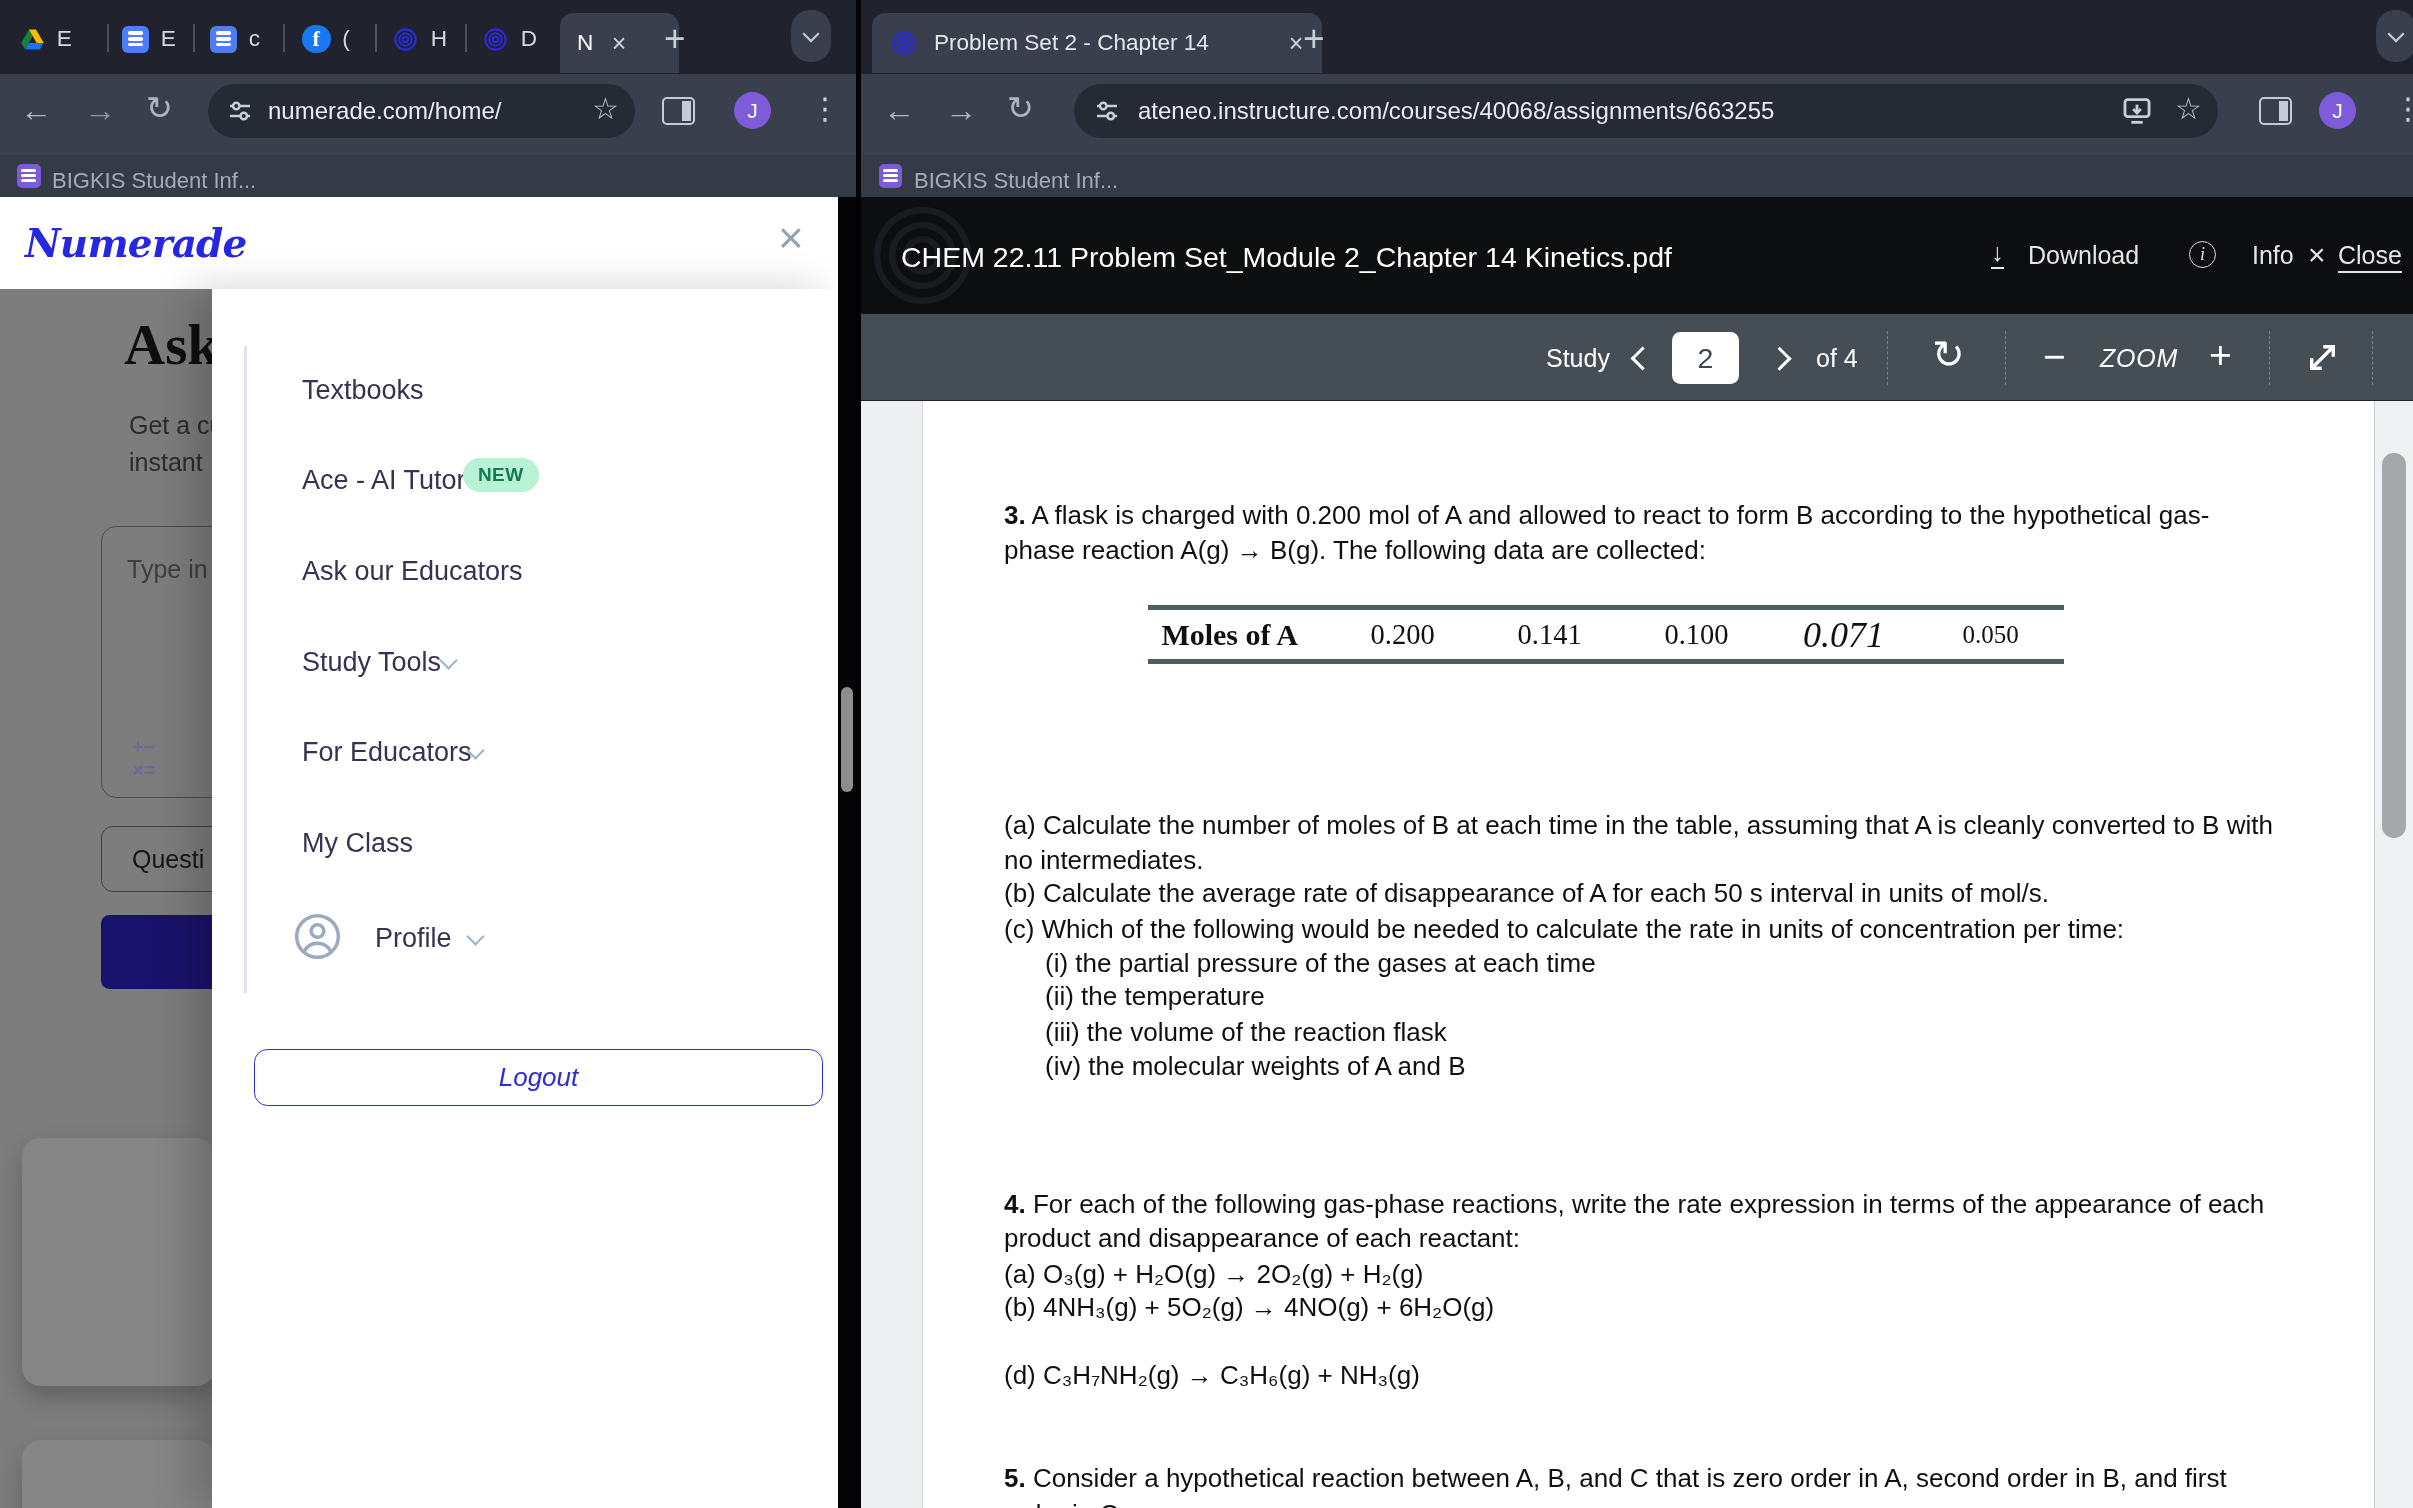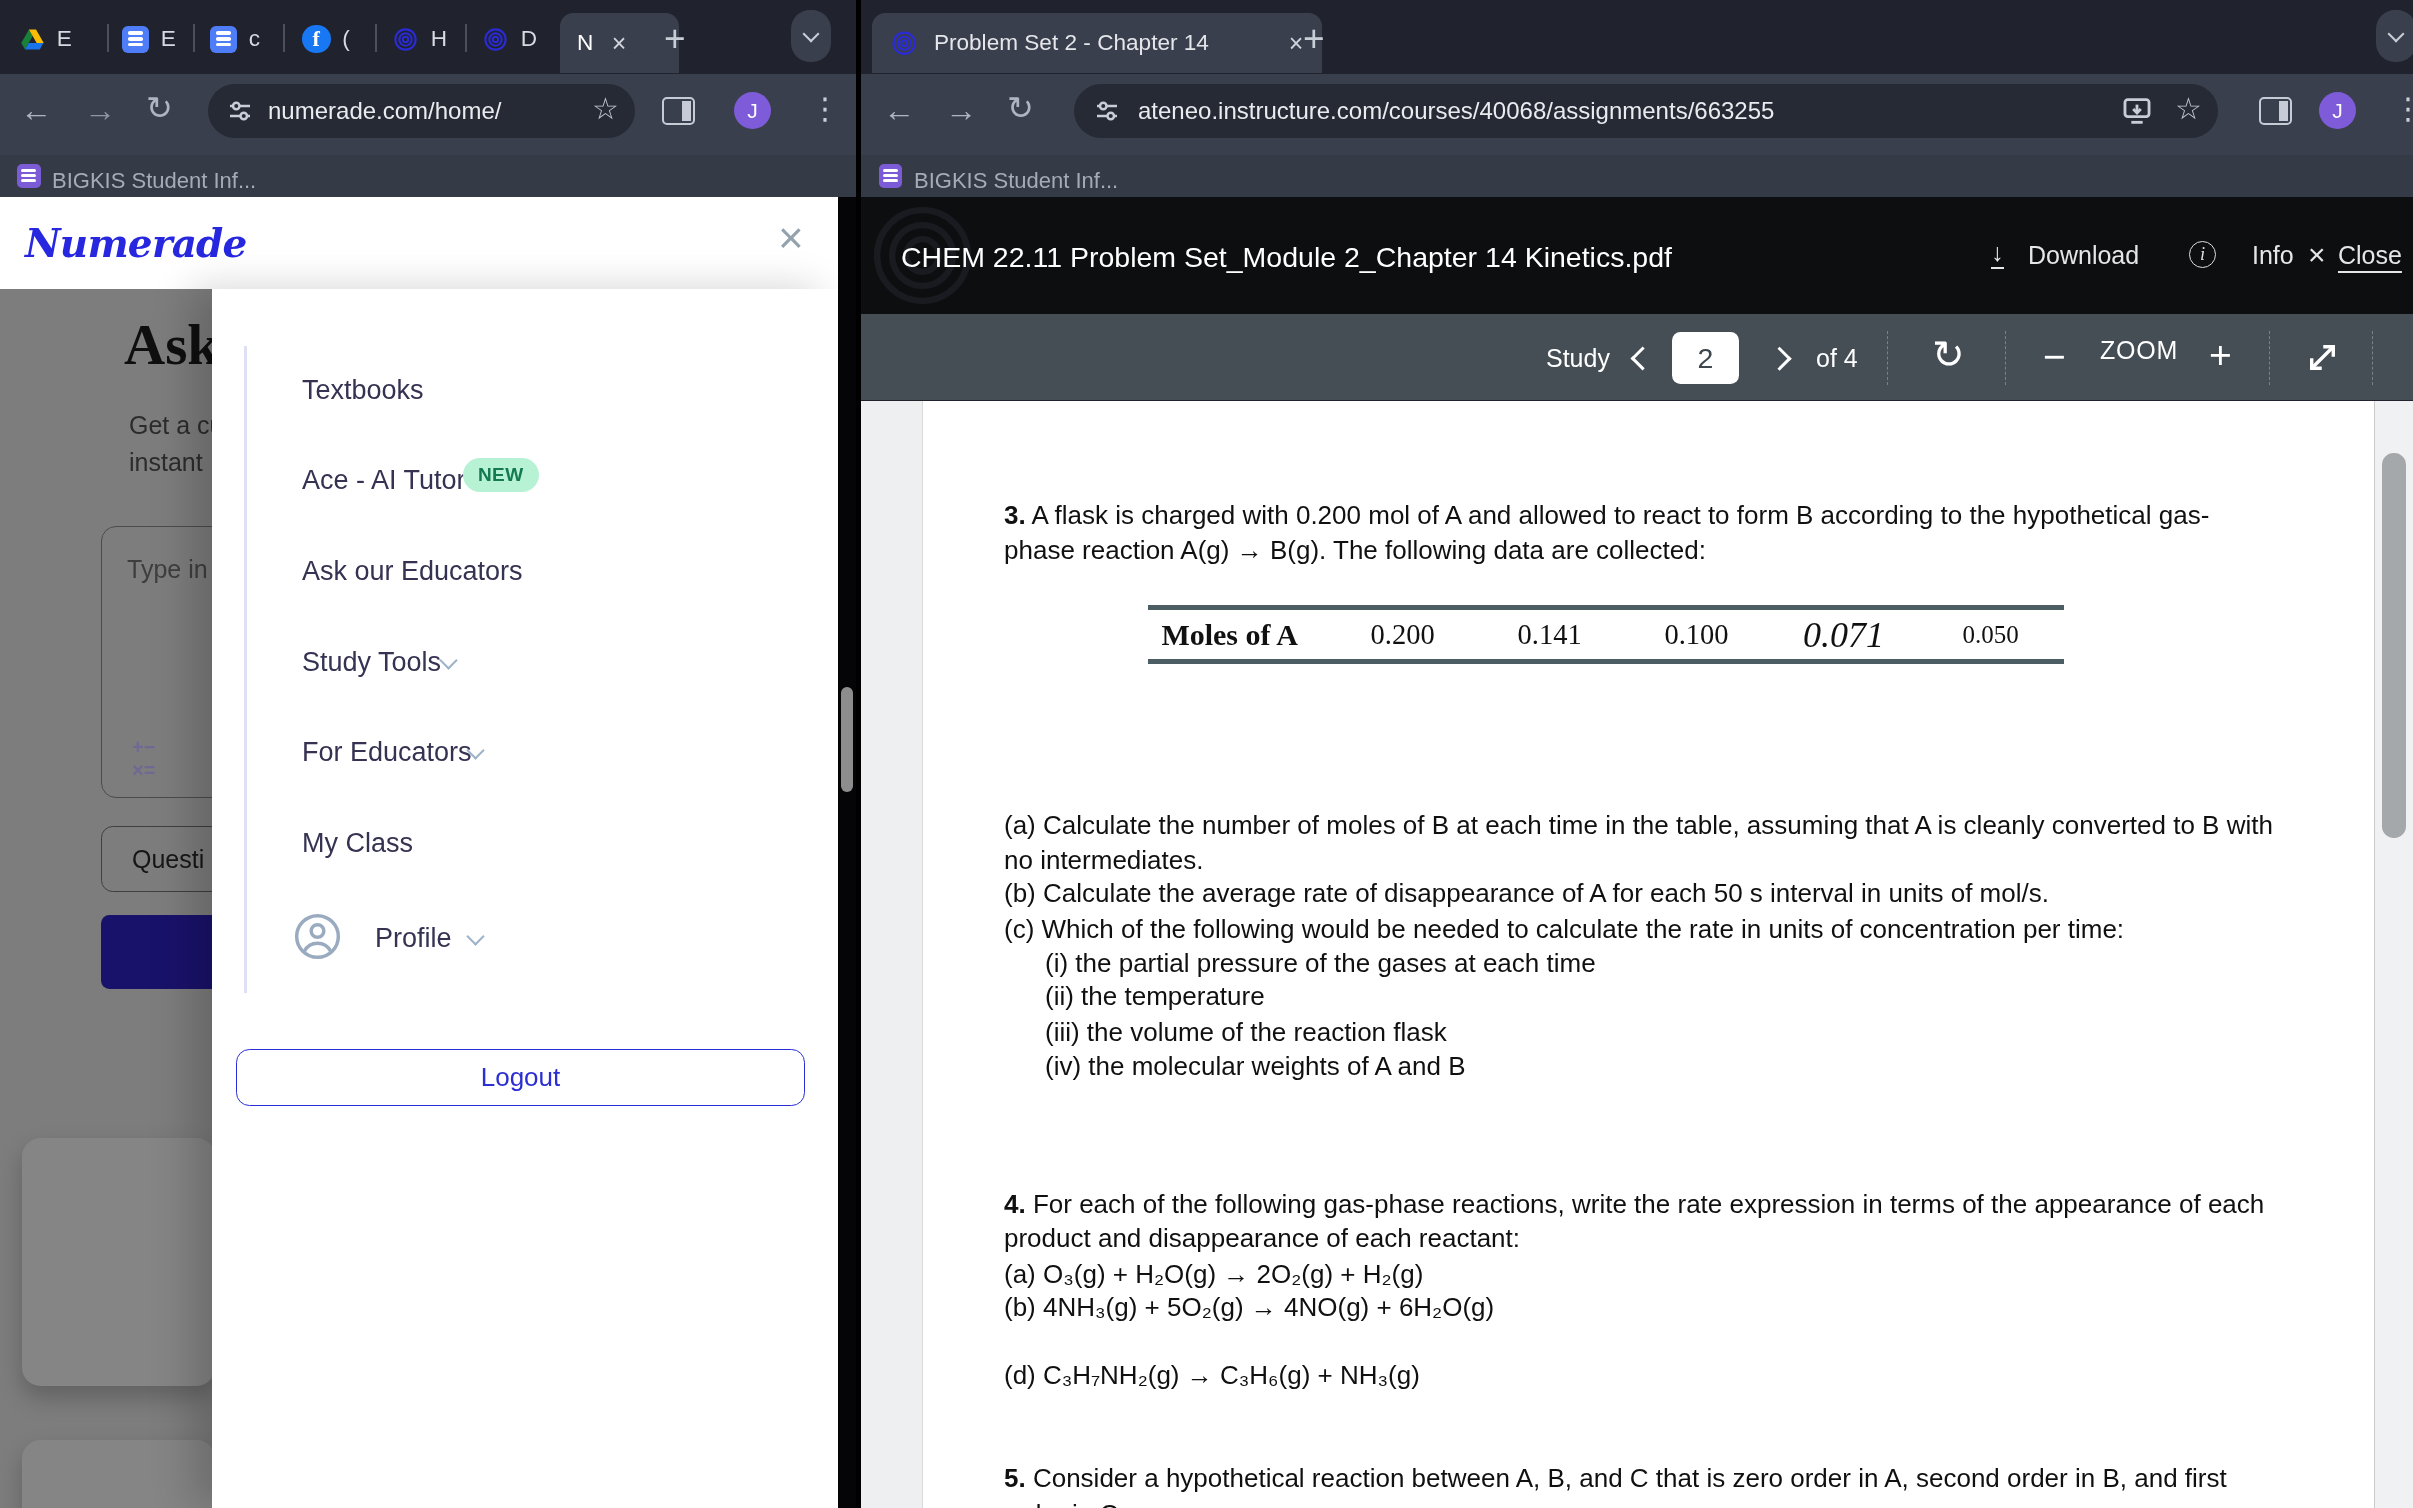--- a/index.html
+++ b/index.html
@@ -208,21 +208,21 @@
   <span class="abs mchev" style="left:469px;top:744px;"></span>
   <div class="abs menuitem" style="left:302px;top:828px;">My Class</div>
   <svg class="abs profsvg" style="left:293px;top:912px;" width="49" height="49" viewBox="0 0 24 24" fill="none" stroke="#9aabc0" stroke-width="1.7">
       <circle cx="12" cy="12" r="10.2"></circle>
       <circle cx="12" cy="9.3" r="3.1"></circle>
       <path d="M5.6 19.2a7.2 7.2 0 0 1 12.8 0"></path>
     </svg>
   <div class="abs menuitem" style="left:375px;top:923px;">Profile</div>
   <span class="abs mchev" style="left:469px;top:930px;"></span>
 
-  <div class="abs logoutbtn" style="left:236px;top:1049px;width:567px;height:55px;">Logout</div>
+  <div class="abs logoutbtn" style="left:254px;top:1049px;width:567px;height:55px;font-style:italic;">Logout</div>
 
   <div class="abs" style="left:838px;top:197px;width:18.4px;height:1311px;background:#050507;"></div>
   <div class="abs" style="left:841px;top:687px;width:11.7px;height:105px;background:#8d8d8d;border-radius:5.9px;"></div>
 </div>
 
 <div class="win" style="left:861px;width:1553px;">
   <div class="abs tabstrip"></div>
   <div class="abs activetab" style="left:11px;width:413px;padding:0 18.4px;gap:15px;">
     <svg width="28.5" height="28.5" viewBox="0 0 24 24" fill="none" stroke="#2b2bd6" stroke-width="1.8">
         <circle cx="12" cy="12" r="9"></circle>
@@ -287,21 +287,21 @@
   <div class="abs pdftoolbar" style="left:0;top:314px;width:1553px;height:86px;"></div>
   <div class="abs ptb" style="left:685px;top:344px;">Study</div>
   <span class="abs pchev" style="left:773px;top:350px;transform:rotate(45deg);"></span>
   <div class="abs pagebox" style="left:811px;top:332px;">2</div>
   <span class="abs pchev" style="left:910px;top:350px;transform:rotate(225deg);"></span>
   <div class="abs ptb" style="left:955px;top:344px;">of 4</div>
   <div class="abs dsep" style="left:1026px;top:331px;"></div>
   <div class="abs rotico" style="left:1071px;top:335px;">↻</div>
   <div class="abs dsep" style="left:1144px;top:331px;"></div>
   <div class="abs zoomsign" style="left:1182px;top:337px;">−</div>
-  <div class="abs ptb" style="left:1239px;top:336px;letter-spacing:0.8px;">ZOOM</div>
+  <div class="abs ptb" style="left:1239px;top:344px;letter-spacing:0.8px;font-style:italic;">ZOOM</div>
   <div class="abs zoomsign" style="left:1348px;top:335px;">+</div>
   <div class="abs dsep" style="left:1408px;top:331px;"></div>
   <svg class="abs" style="left:1443px;top:339px;" width="37" height="37" viewBox="0 0 24 24" fill="none" stroke="#fff" stroke-width="2.2">
       <line x1="5" y1="19" x2="19" y2="5"></line>
       <polyline points="12.5,5 19,5 19,11.5"></polyline>
       <polyline points="5,12.5 5,19 11.5,19"></polyline>
     </svg>
   <div class="abs dsep" style="left:1511px;top:331px;"></div>
 
   <div class="abs pdfcontent" style="left:0;top:401px;width:1553px;height:1108px;"></div>

